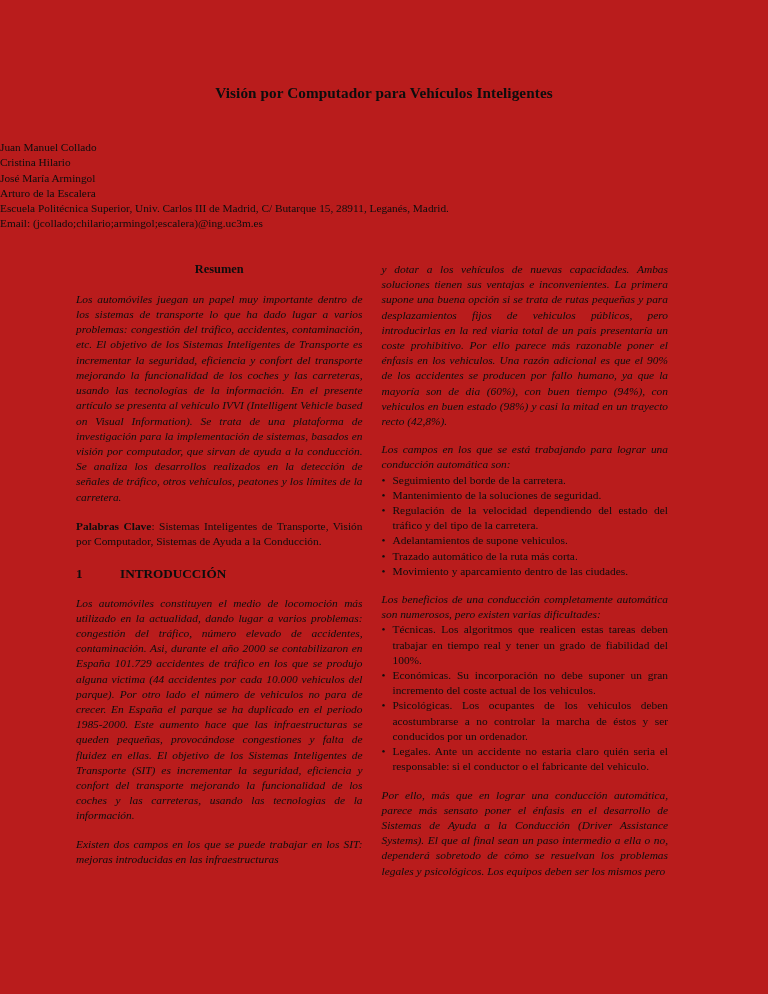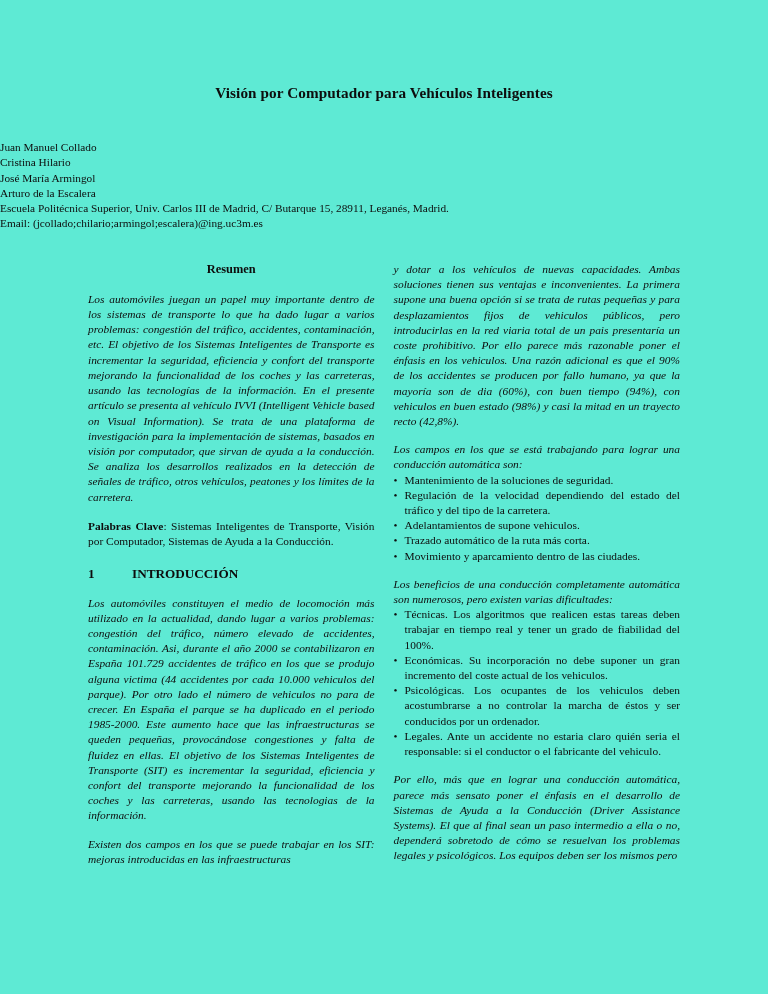--- a/index.html
+++ b/index.html
@@ -4,21 +4,21 @@
 <style>
   html, body {
     margin: 0;
     padding: 0;
     background: #ffffff;
   }
   .page {
     position: relative;
     width: 768px;
     height: 994px;
-    background: #5eead4;
+    background: #b91c1c;
     margin: 0 auto;
     overflow: hidden;
     font-family: "Liberation Serif", "DejaVu Serif", serif;
     color: #0d0d0d;
     box-sizing: border-box;
     padding: 0;
   }
 
   
   .title {
@@ -41,21 +41,21 @@
   }
   .authors .line {
     display: block;
     white-space: nowrap;
   }
 
   
   .columns {
     position: absolute;
     top: 262px;
-    left: 88px;
+    left: 76px;
     width: 592px;
     display: flex;
     gap: 19px;
     align-items: flex-start;
   }
   .col {
     width: 287px;
     box-sizing: border-box;
   }
 
@@ -166,20 +166,21 @@
 
     </div>
 
     <div class="col">
 
       <p class="body">y dotar a los vehículos de nuevas capacidades. Ambas soluciones tienen sus ventajas e inconvenientes. La primera supone una buena opción si se trata de rutas pequeñas y para desplazamientos fijos de vehiculos públicos, pero introducirlas en la red viaria total de un pais presentaría un coste prohibitivo. Por ello parece más razonable poner el énfasis en los vehiculos. Una razón adicional es que el 90% de los accidentes se producen por fallo humano, ya que la mayoría son de dia (60%), con buen tiempo (94%), con vehiculos en buen estado (98%) y casi la mitad en un trayecto recto (42,8%).</p>
 
       <p class="body nogap">Los campos en los que se está trabajando para lograr una conducción automática son:</p>
 
       <ul class="bullets">
+        <li>Seguimiento del borde de la carretera.</li>
         <li>Mantenimiento de la soluciones de seguridad.</li>
         <li>Regulación de la velocidad dependiendo del estado del tráfico y del tipo de la carretera.</li>
         <li>Adelantamientos de supone vehiculos.</li>
         <li>Trazado automático de la ruta más corta.</li>
         <li>Movimiento y aparcamiento dentro de las ciudades.</li>
       </ul>
 
       <p class="body nogap">Los beneficios de una conducción completamente automática son numerosos, pero existen varias dificultades:</p>
 
       <ul class="bullets">

